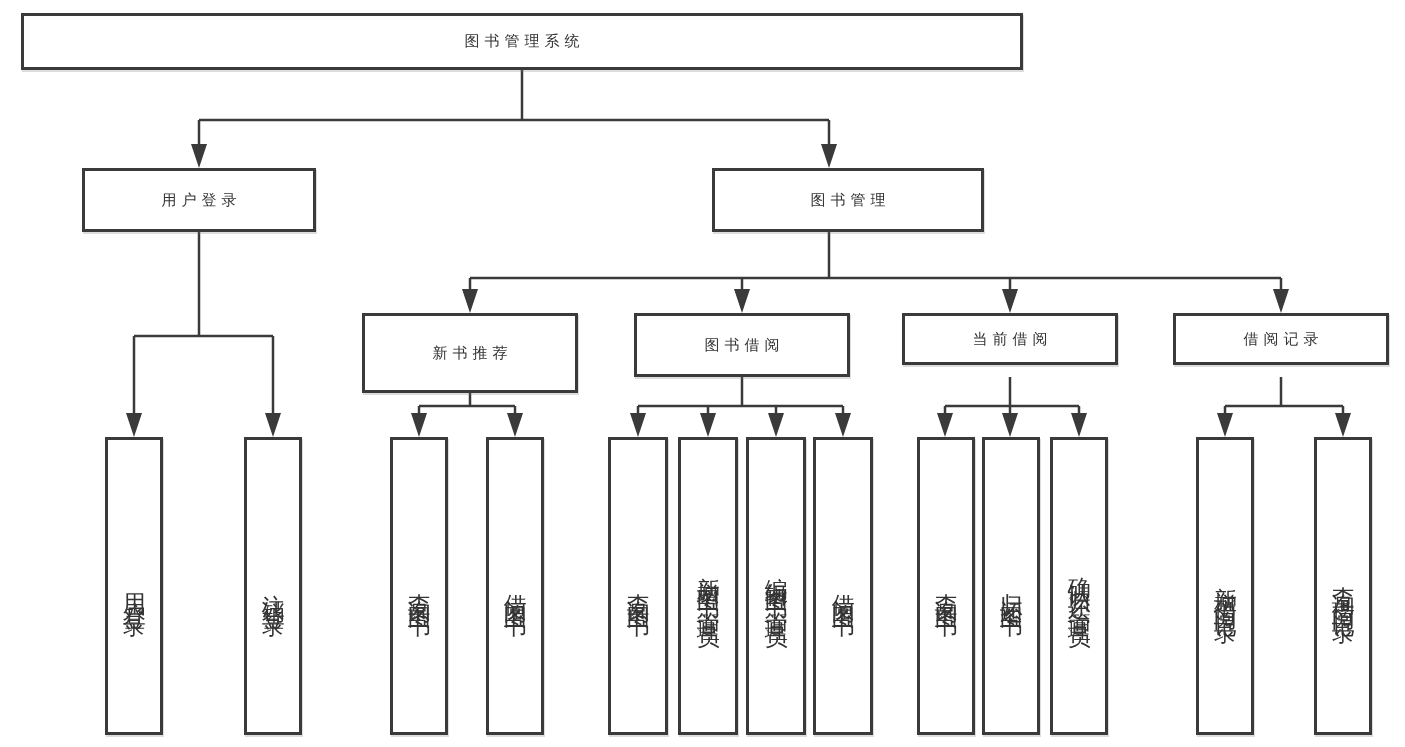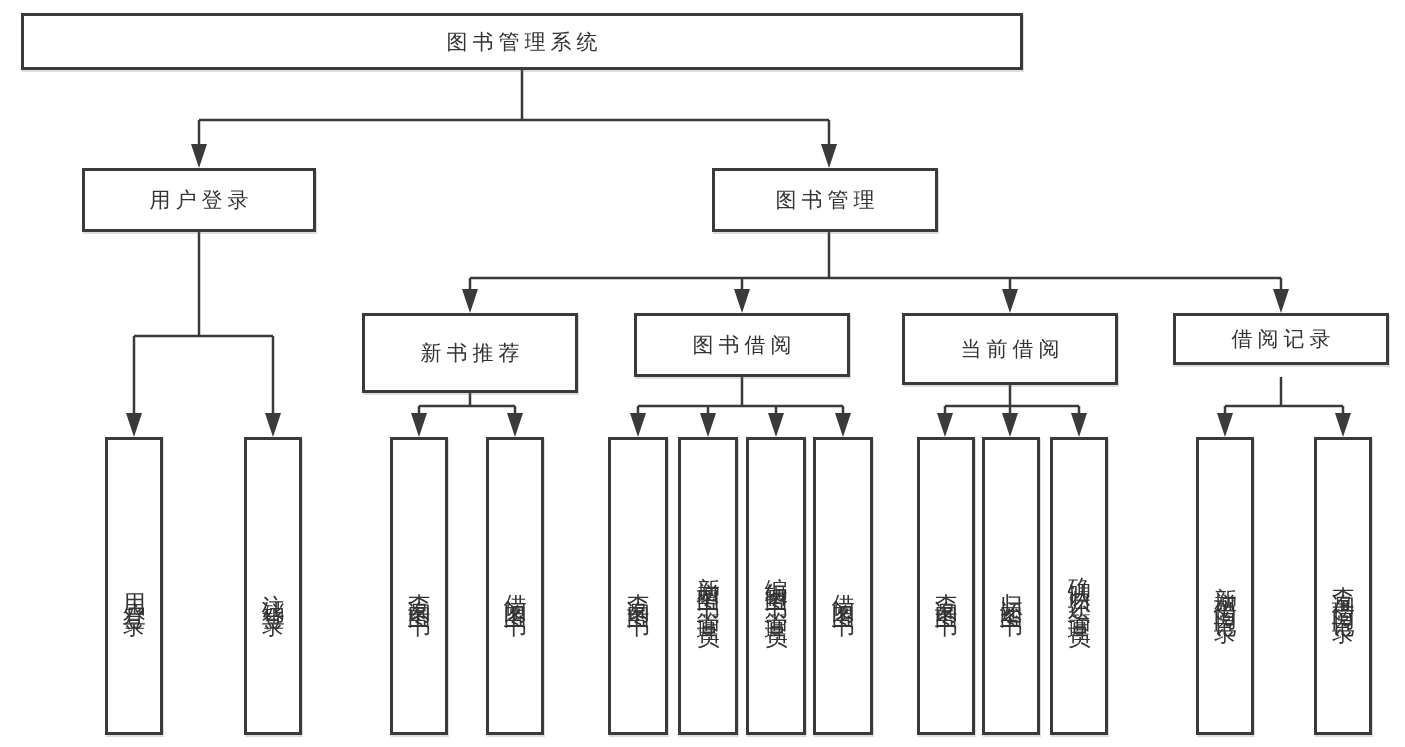--- a/index.html
+++ b/index.html
@@ -22,21 +22,21 @@
   .box{
     position:absolute;
     z-index:1;
     background:#ffffff;
     border:3px solid var(--border);
     box-sizing:border-box;
     display:flex;align-items:center;justify-content:center;
     color:var(--text);
     box-shadow:1px 2px 0 rgba(120,120,120,0.25);
   }
-  .box.h{font-size:21px;letter-spacing:5px;white-space:nowrap;}
+  .box.h{font-size:15px;letter-spacing:5px;white-space:nowrap;}
   .box.h span{transform:translateX(2.5px);} 
   .box.v{top:437px;height:298px;width:58px;}
   .box.v.w60{width:60px;}
   .vtext{
     writing-mode:vertical-rl;
     text-orientation:mixed;
     font-size:23px;
     letter-spacing:7px;
     line-height:1.1;
     transform:translateY(3.5px);
@@ -132,31 +132,31 @@
     </g>
   </svg>
 
   <div class="box h" style="left:21px;top:13px;width:1002px;height:57px">
     <span>图书管理系统</span>
   </div>
 
   <div class="box h" style="left:82px;top:168px;width:234px;height:64px">
     <span>用户登录</span>
   </div>
-  <div class="box h" style="left:712px;top:168px;width:226px;height:64px">
+  <div class="box h" style="left:712px;top:168px;width:272px;height:64px">
     <span>图书管理</span>
   </div>
 
   <div class="box h" style="left:362px;top:313px;width:216px;height:80px">
     <span>新书推荐</span>
   </div>
   <div class="box h" style="left:634px;top:313px;width:216px;height:64px">
     <span>图书借阅</span>
   </div>
-  <div class="box h" style="left:902px;top:313px;width:216px;height:72px">
+  <div class="box h" style="left:902px;top:313px;width:216px;height:52px">
     <span>当前借阅</span>
   </div>
   <div class="box h" style="left:1173px;top:313px;width:216px;height:52px">
     <span>借阅记录</span>
   </div>
 
   <div class="box v" style="left:105px">
     <span class="vtext">用户登录</span>
   </div>
   <div class="box v" style="left:244px">

